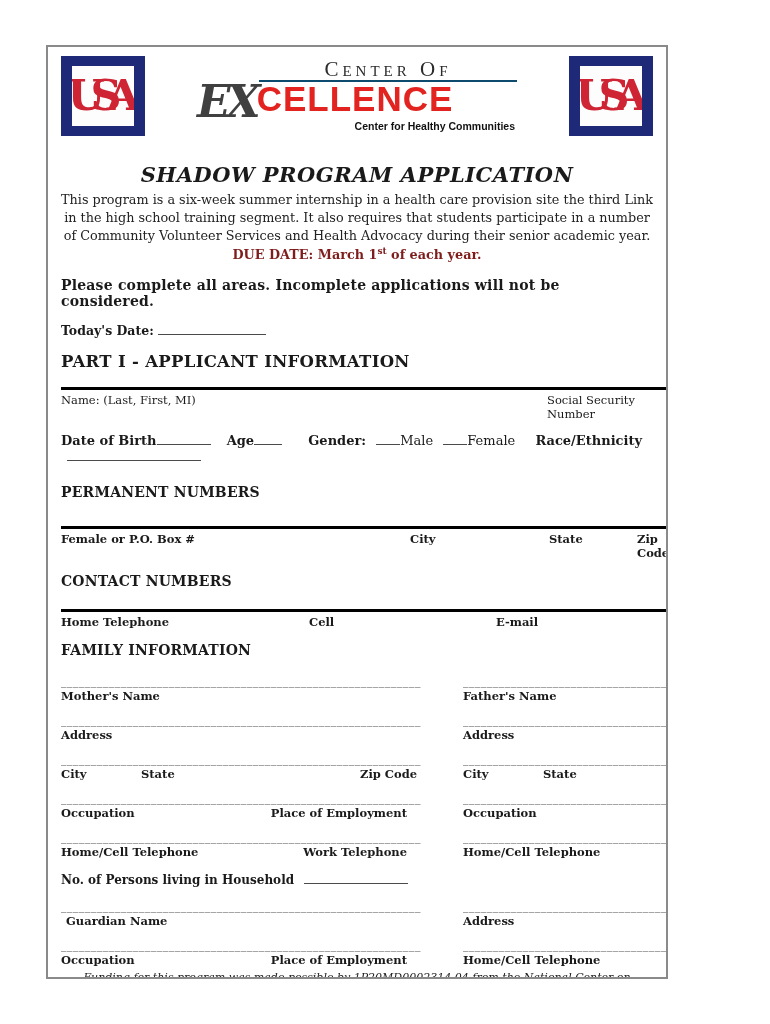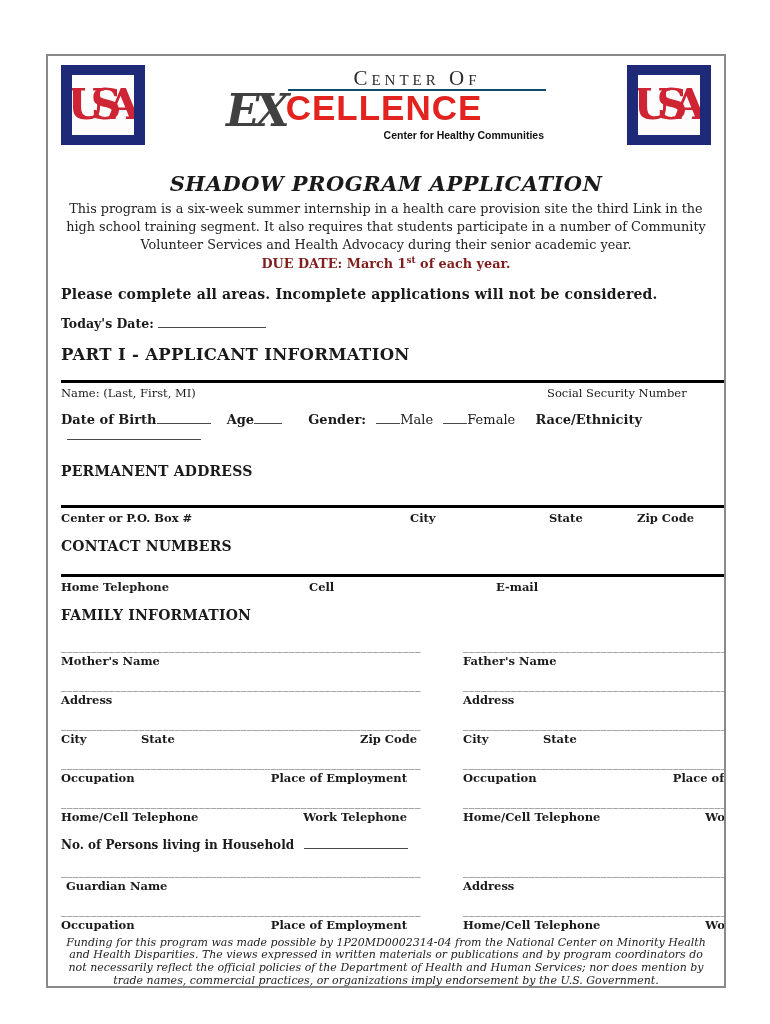--- a/index.html
+++ b/index.html
@@ -1,21 +1,21 @@
 <!DOCTYPE html>
 <html><head>
 <meta charset="utf-8">
 <style>
   html,body{margin:0;padding:0;}
   body{
     width:770px;height:1024px;background:#ffffff;position:relative;
     font-family:"DejaVu Serif", serif;color:#1a1a1a;
   }
   .form-border{
-    position:absolute;left:46px;top:54px;width:680px;height:934px;
+    position:absolute;left:46px;top:45px;width:622px;height:934px;
     border:2px solid #8a8a8a;box-sizing:border-box;
     padding:0 13px 17px 13px;background:#fff;overflow:hidden;
   }
   
   .header{display:flex;justify-content:space-between;align-items:flex-start;margin-top:9px;height:86px;}
   .usa-logo{
     width:84px;height:80px;background:#1e2a78;box-sizing:border-box;
     display:flex;align-items:center;justify-content:center;
   }
   .usa-inner{
@@ -140,25 +140,25 @@
   <div class="dob-row">
     <span class="b">Date of Birth</span><span class="blank" style="width:54px"></span>
     <span class="b" style="margin-left:12px">Age</span><span class="blank" style="width:28px"></span>
     <span class="b" style="margin-left:22px">Gender:</span>
     <span class="blank" style="width:24px;margin-left:6px"></span><span>Male</span>
     <span class="blank" style="width:24px;margin-left:6px"></span><span>Female</span>
     <span class="b" style="margin-left:16px">Race/Ethnicity</span>
     <span class="blank" style="width:134px;margin-left:6px"></span>
   </div>
 
-  <div class="perm-heading">PERMANENT ADDRESS</div>
+  <div class="perm-heading">PERMANENT NUMBERS</div>
 
   <div class="rule r2"></div>
   <div class="street-row row">
-    <span>Center or P.O. Box #</span>
+    <span>Female or P.O. Box #</span>
     <span>City</span>
     <span>State</span>
     <span>Zip Code</span>
   </div>
 
   <div class="contact-heading">CONTACT NUMBERS</div>
 
   <div class="rule r3"></div>
   <div class="contact-row row">
     <span>Home Telephone</span>

